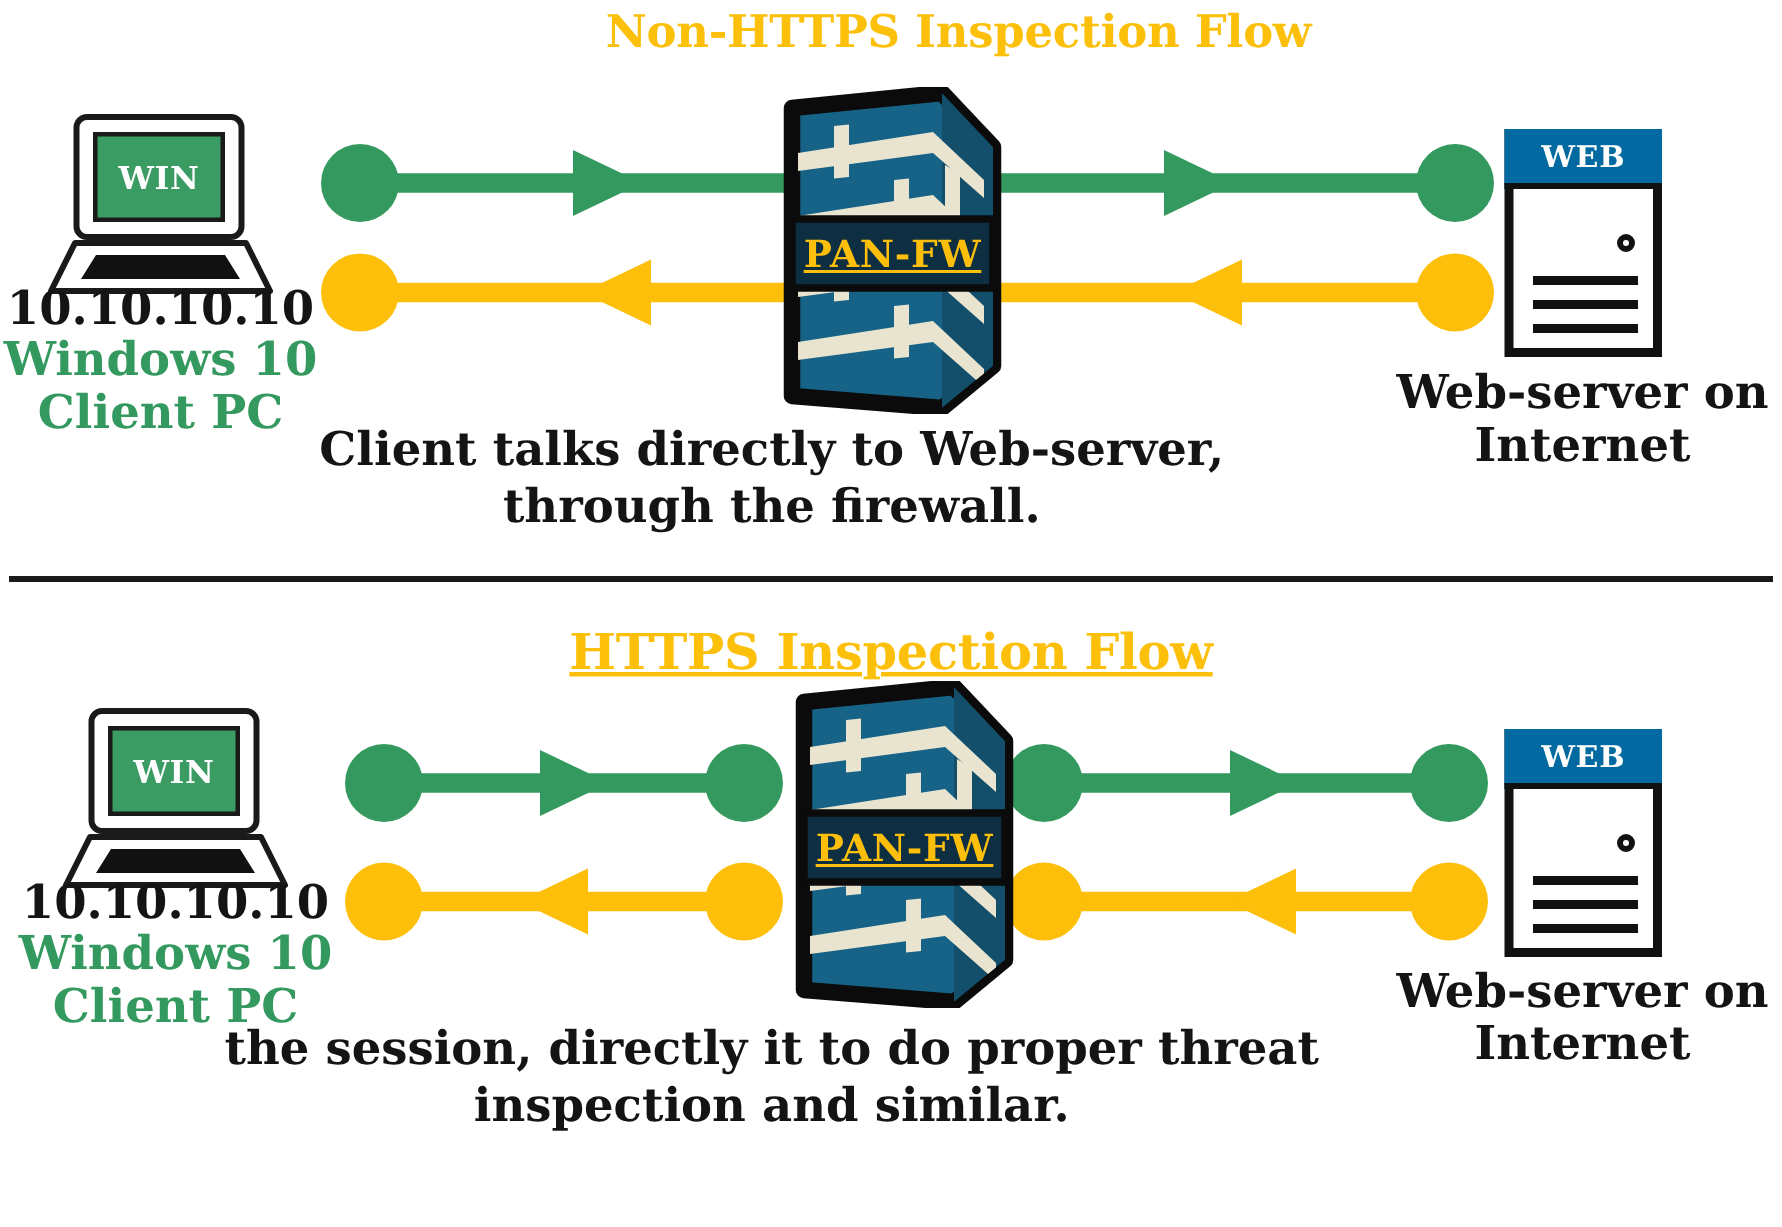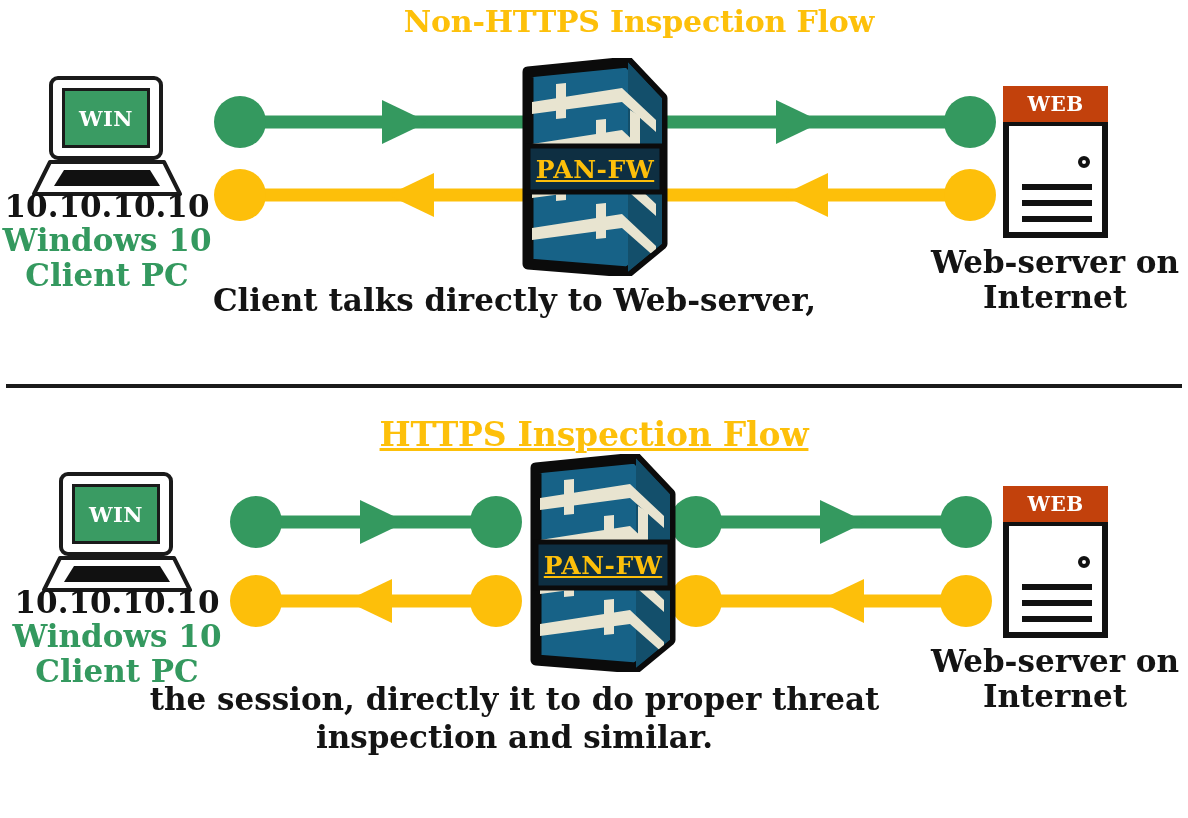--- a/index.html
+++ b/index.html
@@ -58,21 +58,21 @@
     font-size:31px;color:#34995F;line-height:1.12;
   }
 
   
   .server{position:absolute;width:105px;height:152px;}
   .server-box{
     position:absolute;inset:0;border:6px solid #111111;background:#ffffff;
     box-sizing:border-box;
   }
   .server-head{
-    position:absolute;left:0;top:0;right:0;height:40px;background:#c2410c;
+    position:absolute;left:0;top:0;right:0;height:40px;background:#0369a1;
     display:flex;align-items:center;justify-content:center;
     border-bottom:4px solid #111111;box-sizing:border-box;
   }
   .server-head span{
     color:#ffffff;font-family:"DejaVu Serif", serif;font-weight:bold;
     font-size:20px;letter-spacing:0.5px;
   }
   .led{
     position:absolute;right:18px;top:70px;width:12px;height:12px;
     border:4px solid #111111;border-radius:50%;box-sizing:border-box;
@@ -194,20 +194,21 @@
     <div class="slot s3"></div>
   </div>
 
   <div class="server-caption" style="left:915px;top:245px;">
     <div>Web-server on</div>
     <div>Internet</div>
   </div>
 
   <div class="body-caption" id="caption-top">
     <div>Client talks directly to Web-server,</div>
+    <div>through the firewall.</div>
   </div>
 </div>
 
 <div class="divider"></div>
 
 <div class="panel" id="panel-bottom">
 
   <div class="section-title" id="title-bottom">HTTPS Inspection Flow</div>
 
   <svg class="flow-svg" width="1188" height="432">

